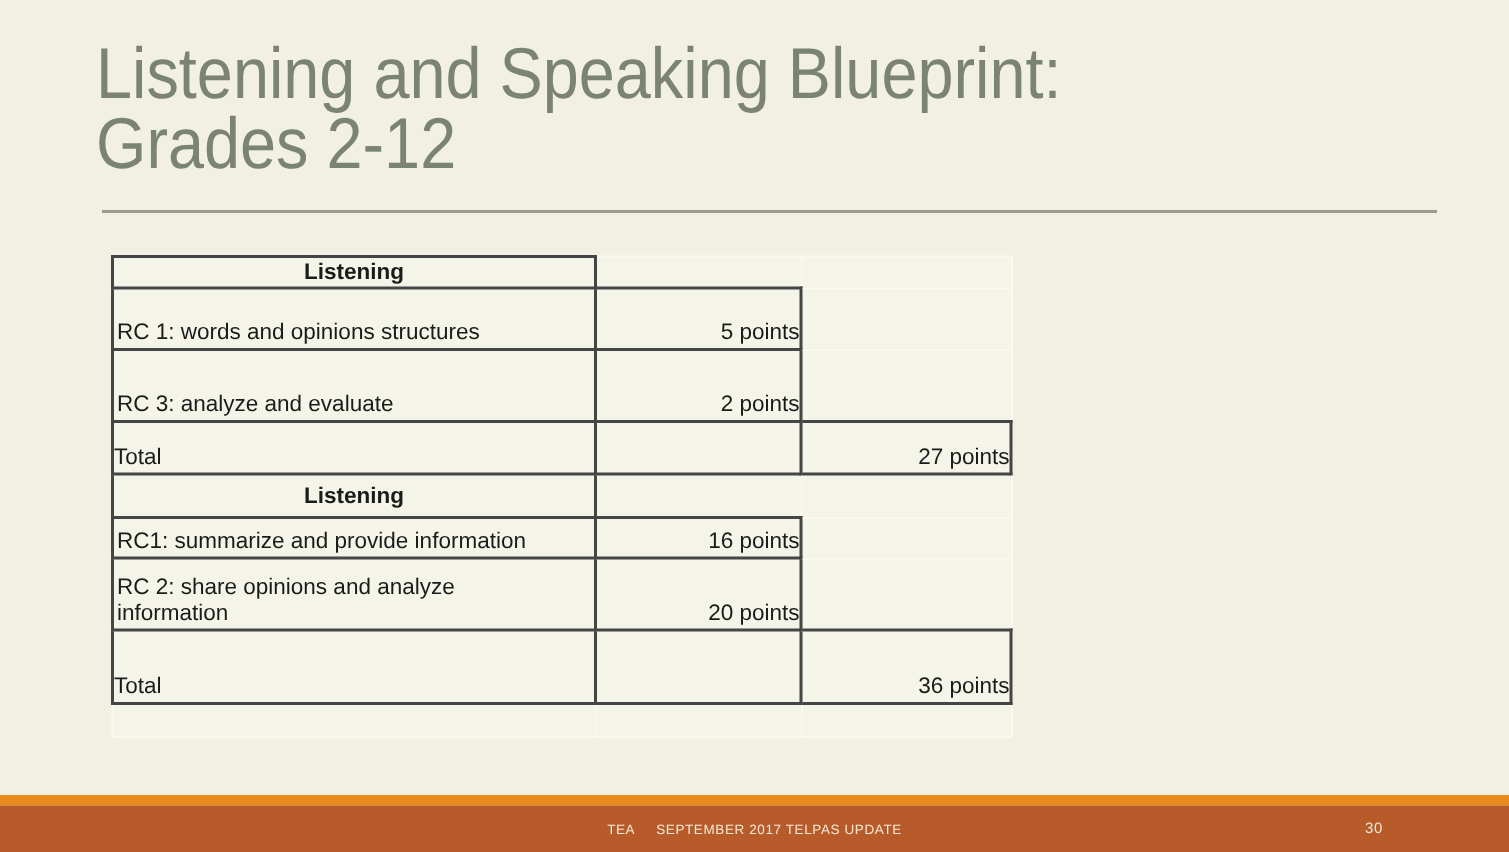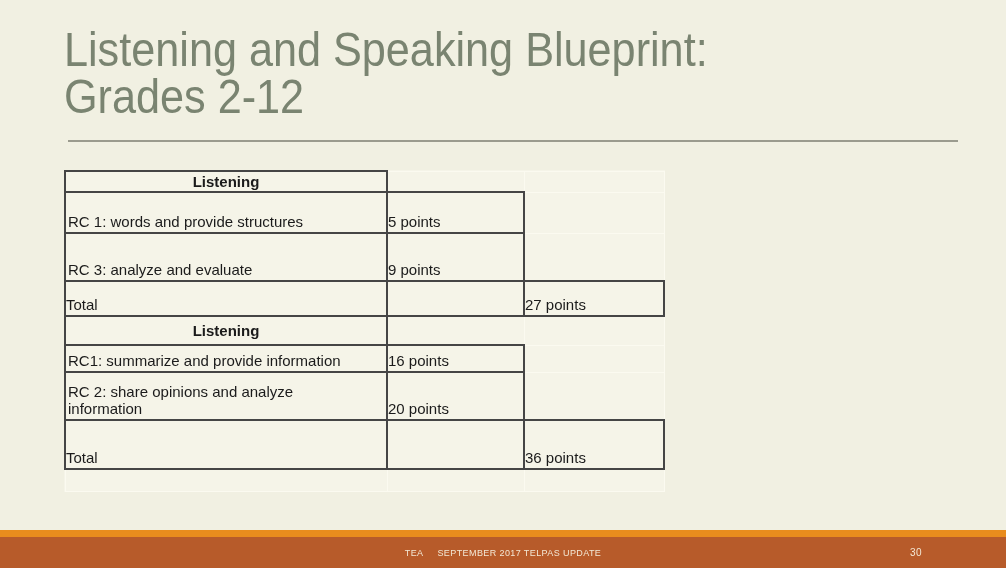--- a/index.html
+++ b/index.html
@@ -20,33 +20,33 @@
     font-size:48px; line-height:47px; font-weight:300;
     transform:scaleX(0.90); transform-origin:left top;
     white-space:nowrap;
   }
   .divider {
     position:absolute; left:68px; top:140px; width:890px; height:2px;
     background:var(--divider-color,#9b9b8e);
   }
 
   
-  .tbl-wrap { position:absolute; left:64px; top:170px; }
+  .tbl-wrap { position:absolute; left:74px; top:170px; }
   table.blueprint {
     border-collapse:collapse; table-layout:fixed;
     width:599px; background:var(--table-bg,#f5f4e8);
     font-size:15px; color:#1b1b1b;
   }
   col.c1{width:322px;} col.c2{width:137px;} col.c3{width:140px;}
   td { padding:0; overflow:hidden; }
   td.d { border:2px solid var(--border-dark,#454545); }
   td.w { border:1px solid #fbfaf0; }
   td.hdr { font-weight:bold; text-align:center; vertical-align:middle; }
   td.lbl { vertical-align:bottom; padding:0 16px 2px 2px; line-height:17px; }
-  td.pts { vertical-align:bottom; text-align:left; padding-bottom:2px; }
+  td.pts { vertical-align:bottom; text-align:right; padding-bottom:2px; }
   td.tot { vertical-align:bottom; text-align:left; padding:0 2px 2px 0; font-weight:normal; }
   tr:nth-child(1) td{height:19px;}
   tr:nth-child(2) td{height:37px;}
   tr:nth-child(3) td{height:44px;}
   tr:nth-child(4) td{height:31px;margin-top:16px;}
   tr:nth-child(5) td{height:27px;}
   tr:nth-child(6) td{height:23px;}
   tr:nth-child(7) td{height:44px;}
   tr:nth-child(8) td{height:45px;}
   tr:nth-child(9) td{height:21px;}
@@ -92,27 +92,27 @@
           <col class="c2">
           <col class="c3">
         </colgroup>
       <tbody>
           <tr>
             <td class="d hdr">Listening</td>
             <td class="w"></td>
             <td class="w"></td>
           </tr>
           <tr>
-            <td class="d lbl">RC 1: words and provide structures</td>
+            <td class="d lbl">RC 1: words and opinions structures</td>
             <td class="d pts">5 points</td>
             <td class="w"></td>
           </tr>
           <tr>
             <td class="d lbl">RC 3: analyze and evaluate</td>
-            <td class="d pts">9 points</td>
+            <td class="d pts">2 points</td>
             <td class="w"></td>
           </tr>
           <tr>
             <td class="d tot">Total</td>
             <td class="d"></td>
             <td class="d pts">27 points</td>
           </tr>
           <tr>
             <td class="d hdr">Listening</td>
             <td class="w"></td>

